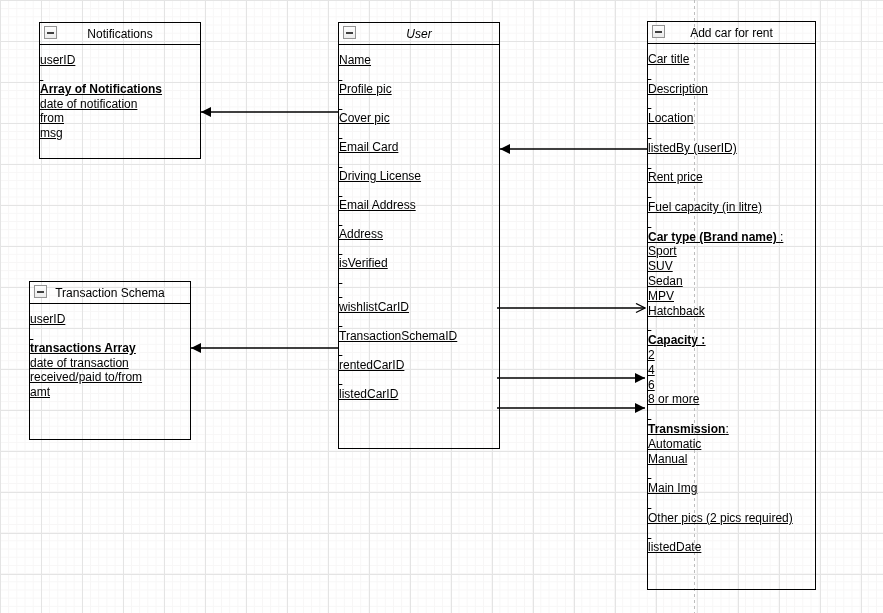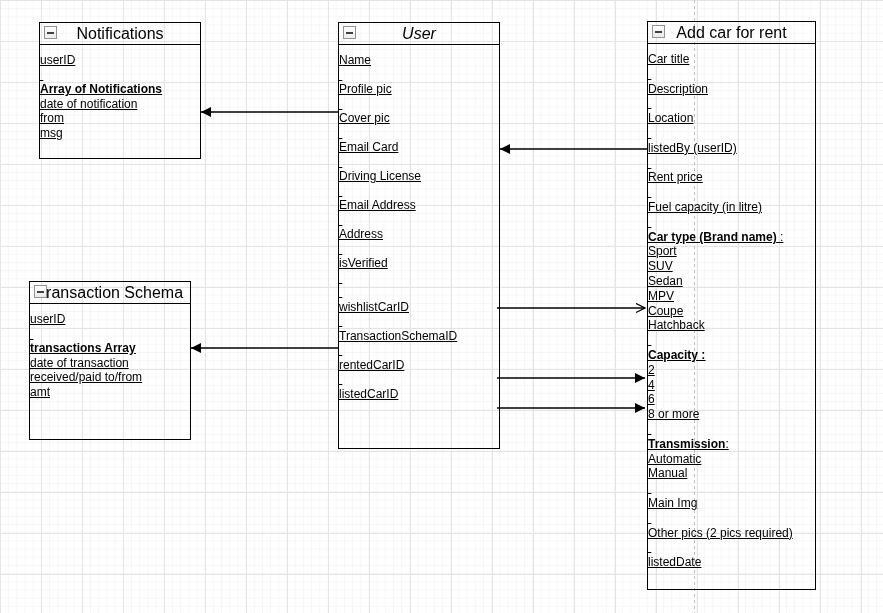--- a/index.html
+++ b/index.html
@@ -14,21 +14,21 @@
       linear-gradient(to bottom,#f7f6f6 1px,transparent 1px);
     background-size:41px 41px,41px 41px,8.2px 8.2px,8.2px 8.2px;
   }
 
   .layer{position:absolute;left:0;top:0;width:883px;height:613px;pointer-events:none;}
   .layer.top{z-index:5;}
 
   .uml-box{position:absolute;border:1.5px solid #000;background:transparent;z-index:2;}
   .box-header{position:relative;height:21px;border-bottom:1.5px solid #000;
     display:flex;align-items:center;justify-content:center;}
-  .box-title{font-size:16px;white-space:nowrap;}
+  .box-title{font-size:12px;white-space:nowrap;}
   .collapse-icon{position:absolute;left:4px;top:3px;width:13px;height:13px;box-sizing:border-box;
     border:1px solid #949494;background:linear-gradient(#fdfdfd,#ececec);
     display:flex;align-items:center;justify-content:center;}
   .minus{width:7px;height:2px;background:#3f3f3f;}
 
   .box-body{text-align:left;padding-top:8px;line-height:14.5px;text-decoration:underline;}
   .box-body .line{white-space:nowrap;}
   .bu{font-weight:bold;text-decoration:underline;}
 
   .box-notifications{left:39px;top:22px;width:160px;height:135px;}
@@ -136,21 +136,20 @@
         <div class="line"><span>&nbsp;</span></div>
         <div class="line"><span>Rent price</span></div>
         <div class="line"><span>&nbsp;</span></div>
         <div class="line"><span>Fuel capacity (in litre)</span></div>
         <div class="line"><span>&nbsp;</span></div>
         <div class="line"><span class="bu">Car type (Brand name)</span><span> :</span></div>
         <div class="line"><span>Sport</span></div>
         <div class="line"><span>SUV</span></div>
         <div class="line"><span>Sedan</span></div>
         <div class="line"><span>MPV</span></div>
-        <div class="line"><span>Coupe</span></div>
         <div class="line"><span>Hatchback</span></div>
         <div class="line"><span>&nbsp;</span></div>
         <div class="line"><span class="bu">Capacity :</span></div>
         <div class="line"><span>2</span></div>
         <div class="line"><span>4</span></div>
         <div class="line"><span>6</span></div>
         <div class="line"><span>8 or more</span></div>
         <div class="line"><span>&nbsp;</span></div>
         <div class="line"><span class="bu">Transmission</span><span>:</span></div>
         <div class="line"><span>Automatic</span></div>

